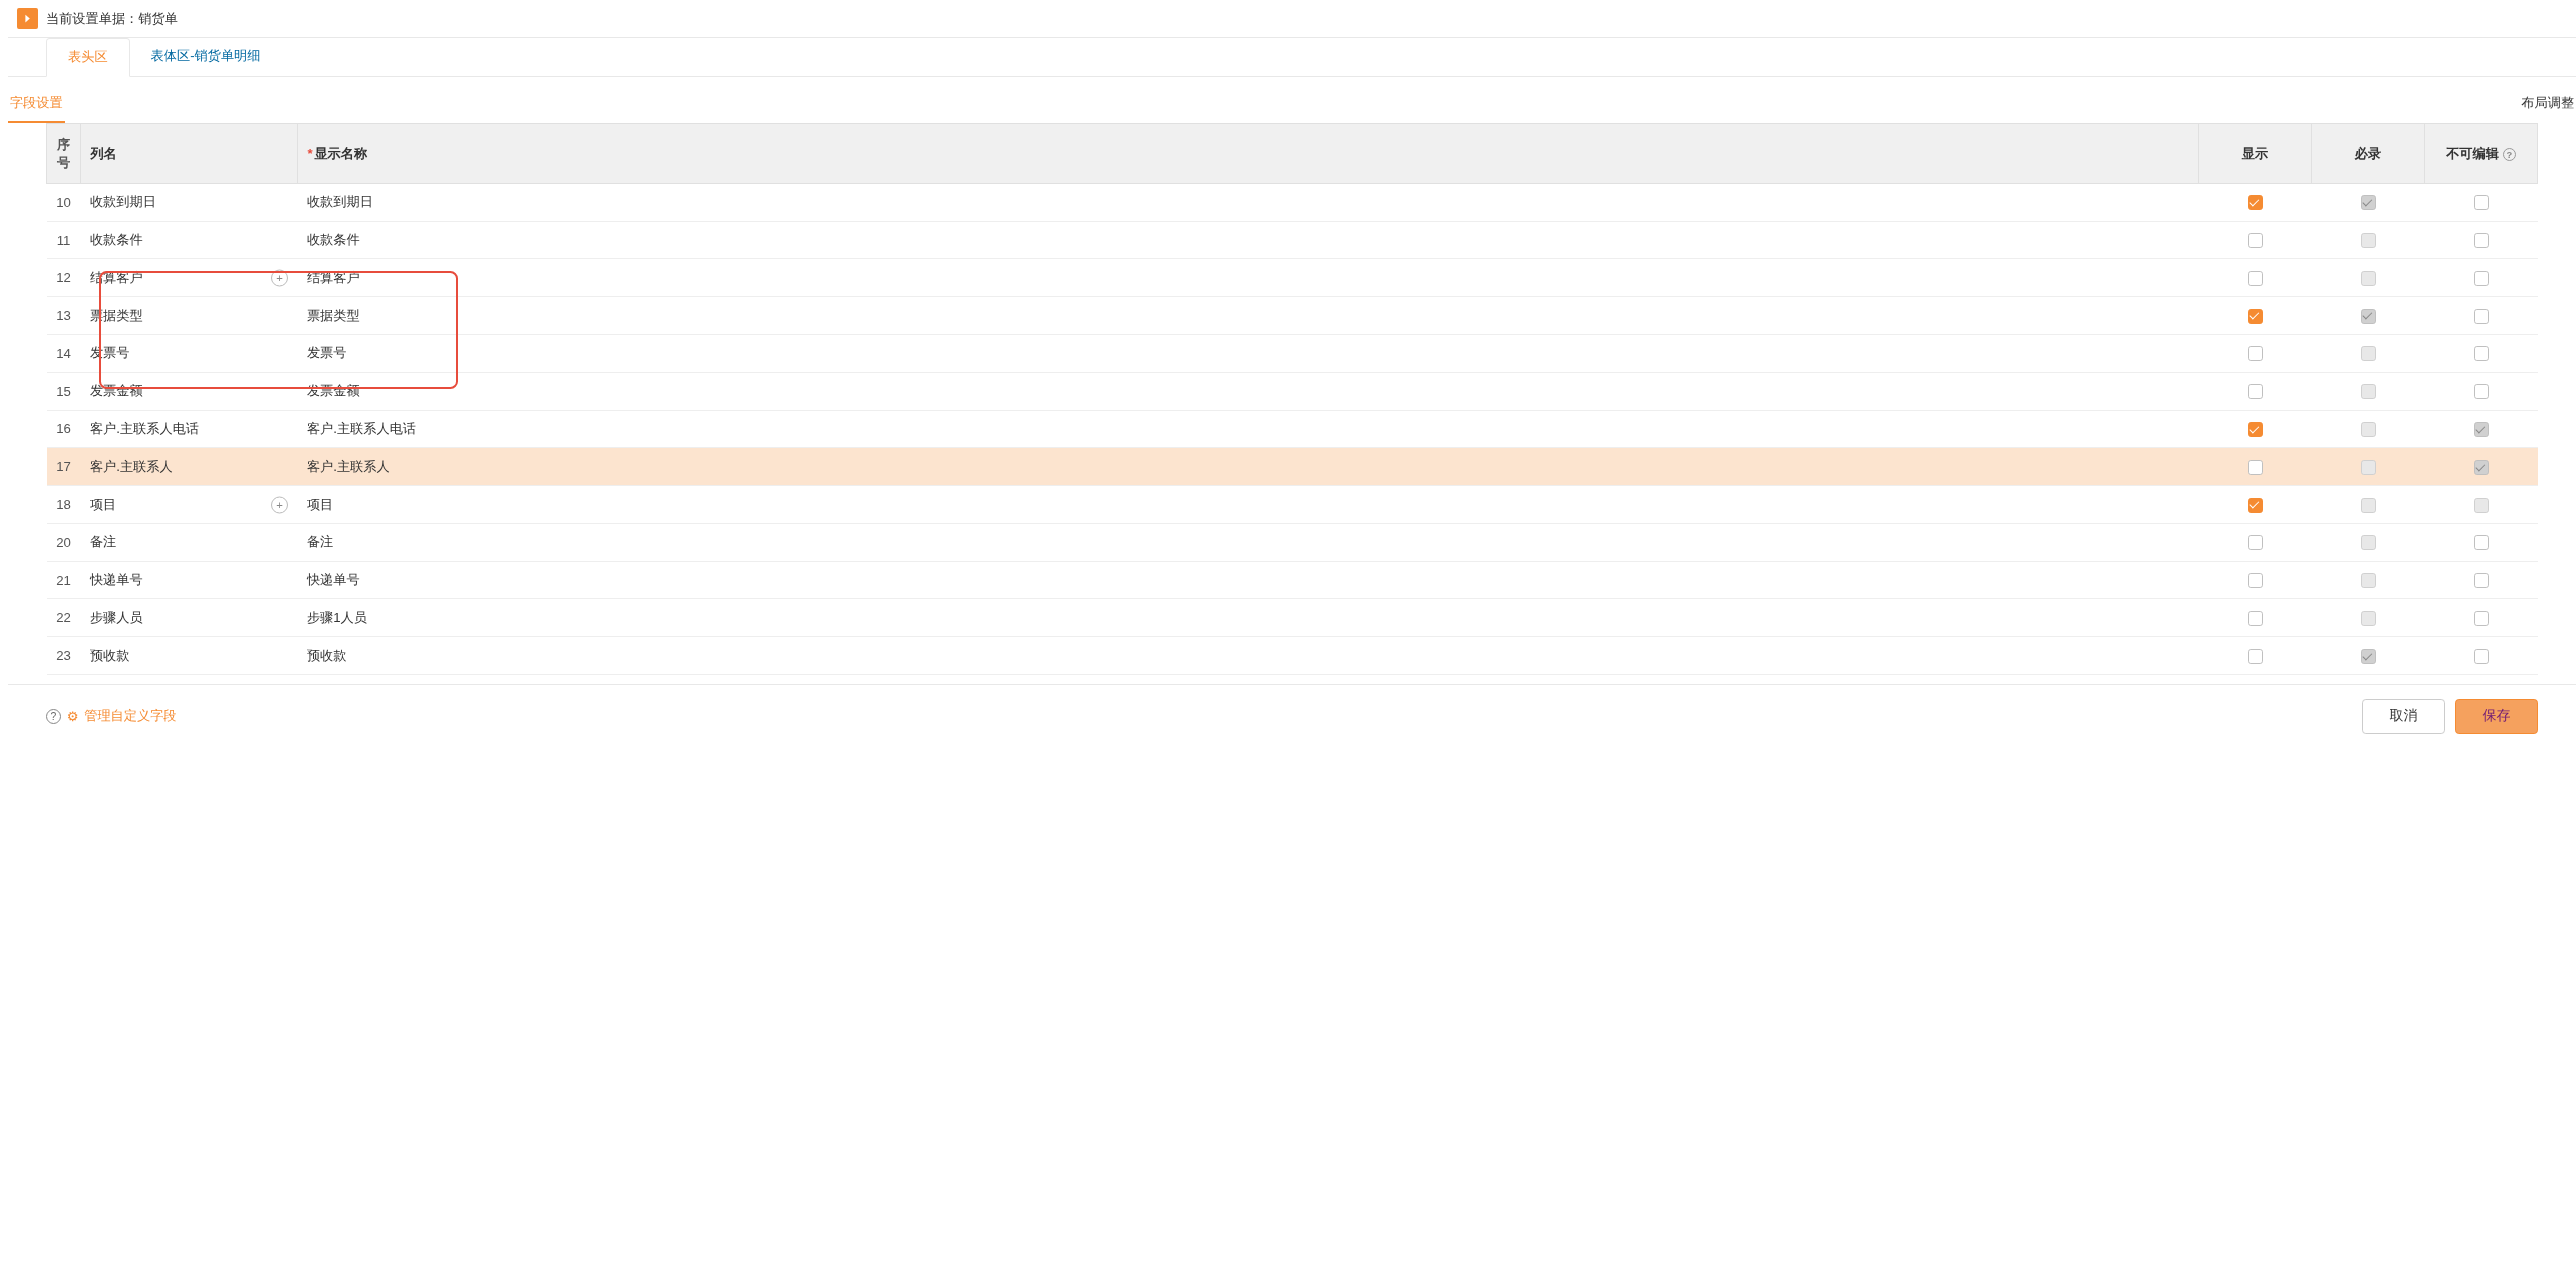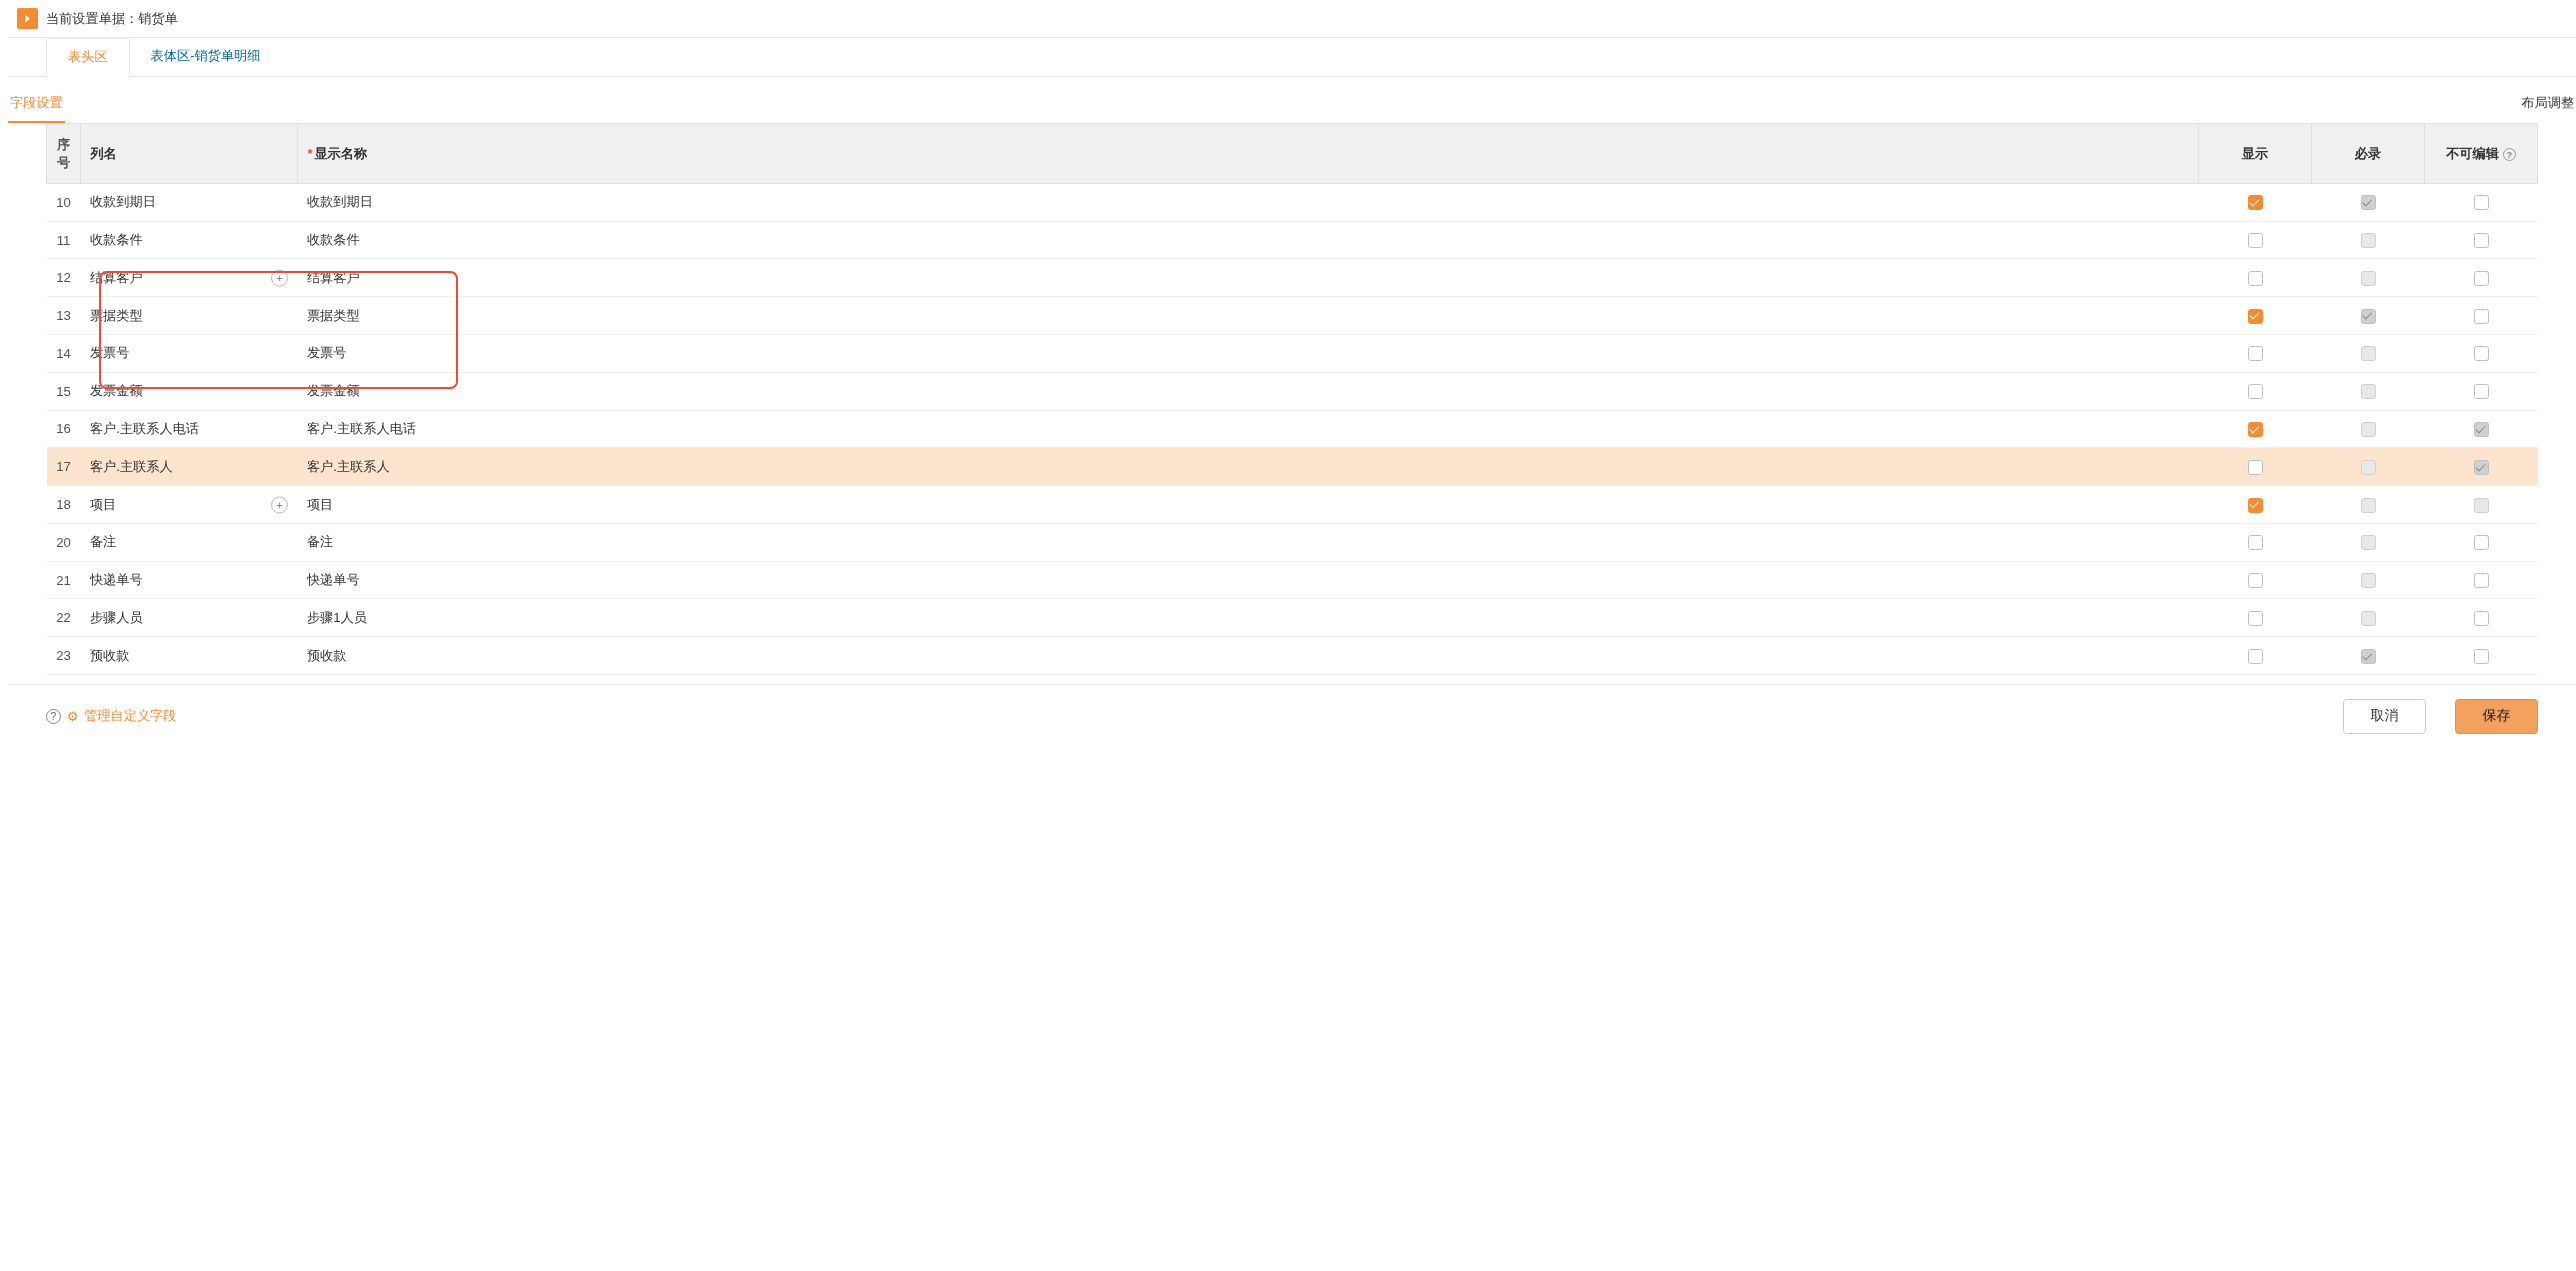--- a/index.html
+++ b/index.html
@@ -151,29 +151,29 @@
     width: 15px; height: 15px;
     border: 1.4px solid #888;
     border-radius: 50%;
     font-size: 10.4px;
     line-height: 13.2px;
     text-align: center;
     color: #666;
   }
   .gear-icon { color: #f58b32; font-size: 13.2px; }
   .manage-link { color: #f58b32; cursor: pointer; }
-  .footer-right { display: flex; gap: 29px; }
+  .footer-right { display: flex; gap: 10px; }
   .btn {
     padding: 7.6px 26.5px;
     border-radius: 3.8px;
     cursor: pointer;
     font-size: 14px;
   }
   .btn-cancel { border: 0.9px solid #ccc; background: #fff; color: #333; }
-  .btn-save { border: 0.9px solid #f58b32; background: #f5a15e; color: #0f172a; }
+  .btn-save { border: 0.9px solid #f58b32; background: #f5a15e; color: #701a75; }
   .table-container { position: relative; }
 </style>
 </head>
 <body>
 
 <div class="page">
   <div class="topbar">
     <span class="expand-btn">
       <svg viewBox="0 0 24 24">
           <path d="M8 5l8 7-8 7z"></path>

